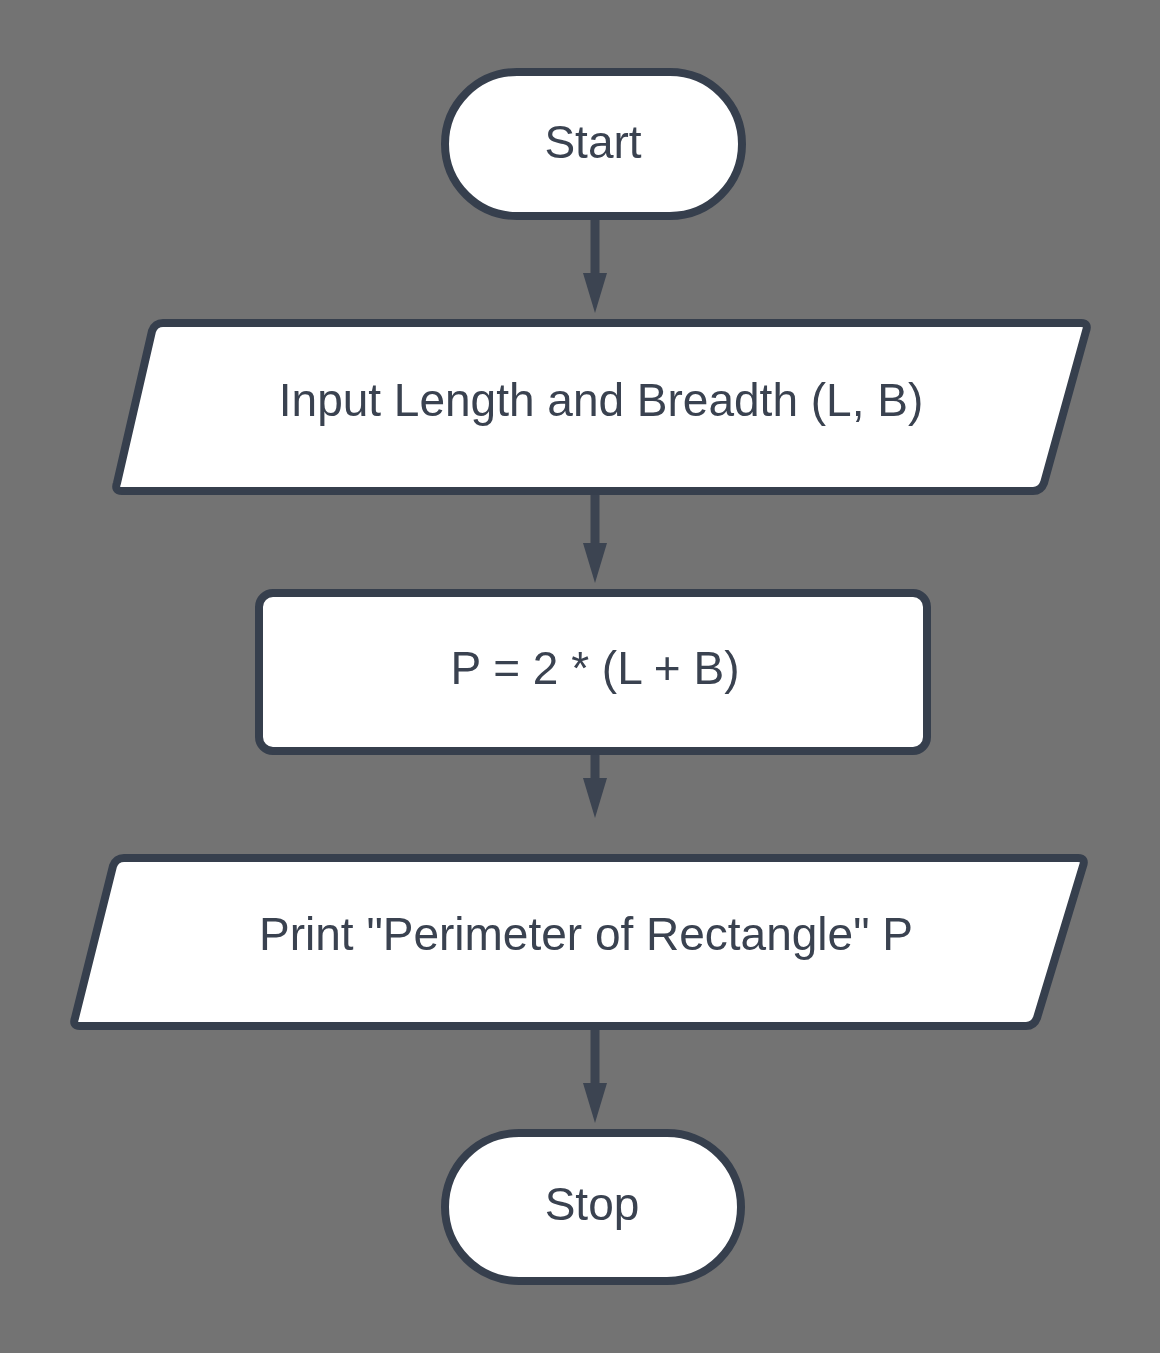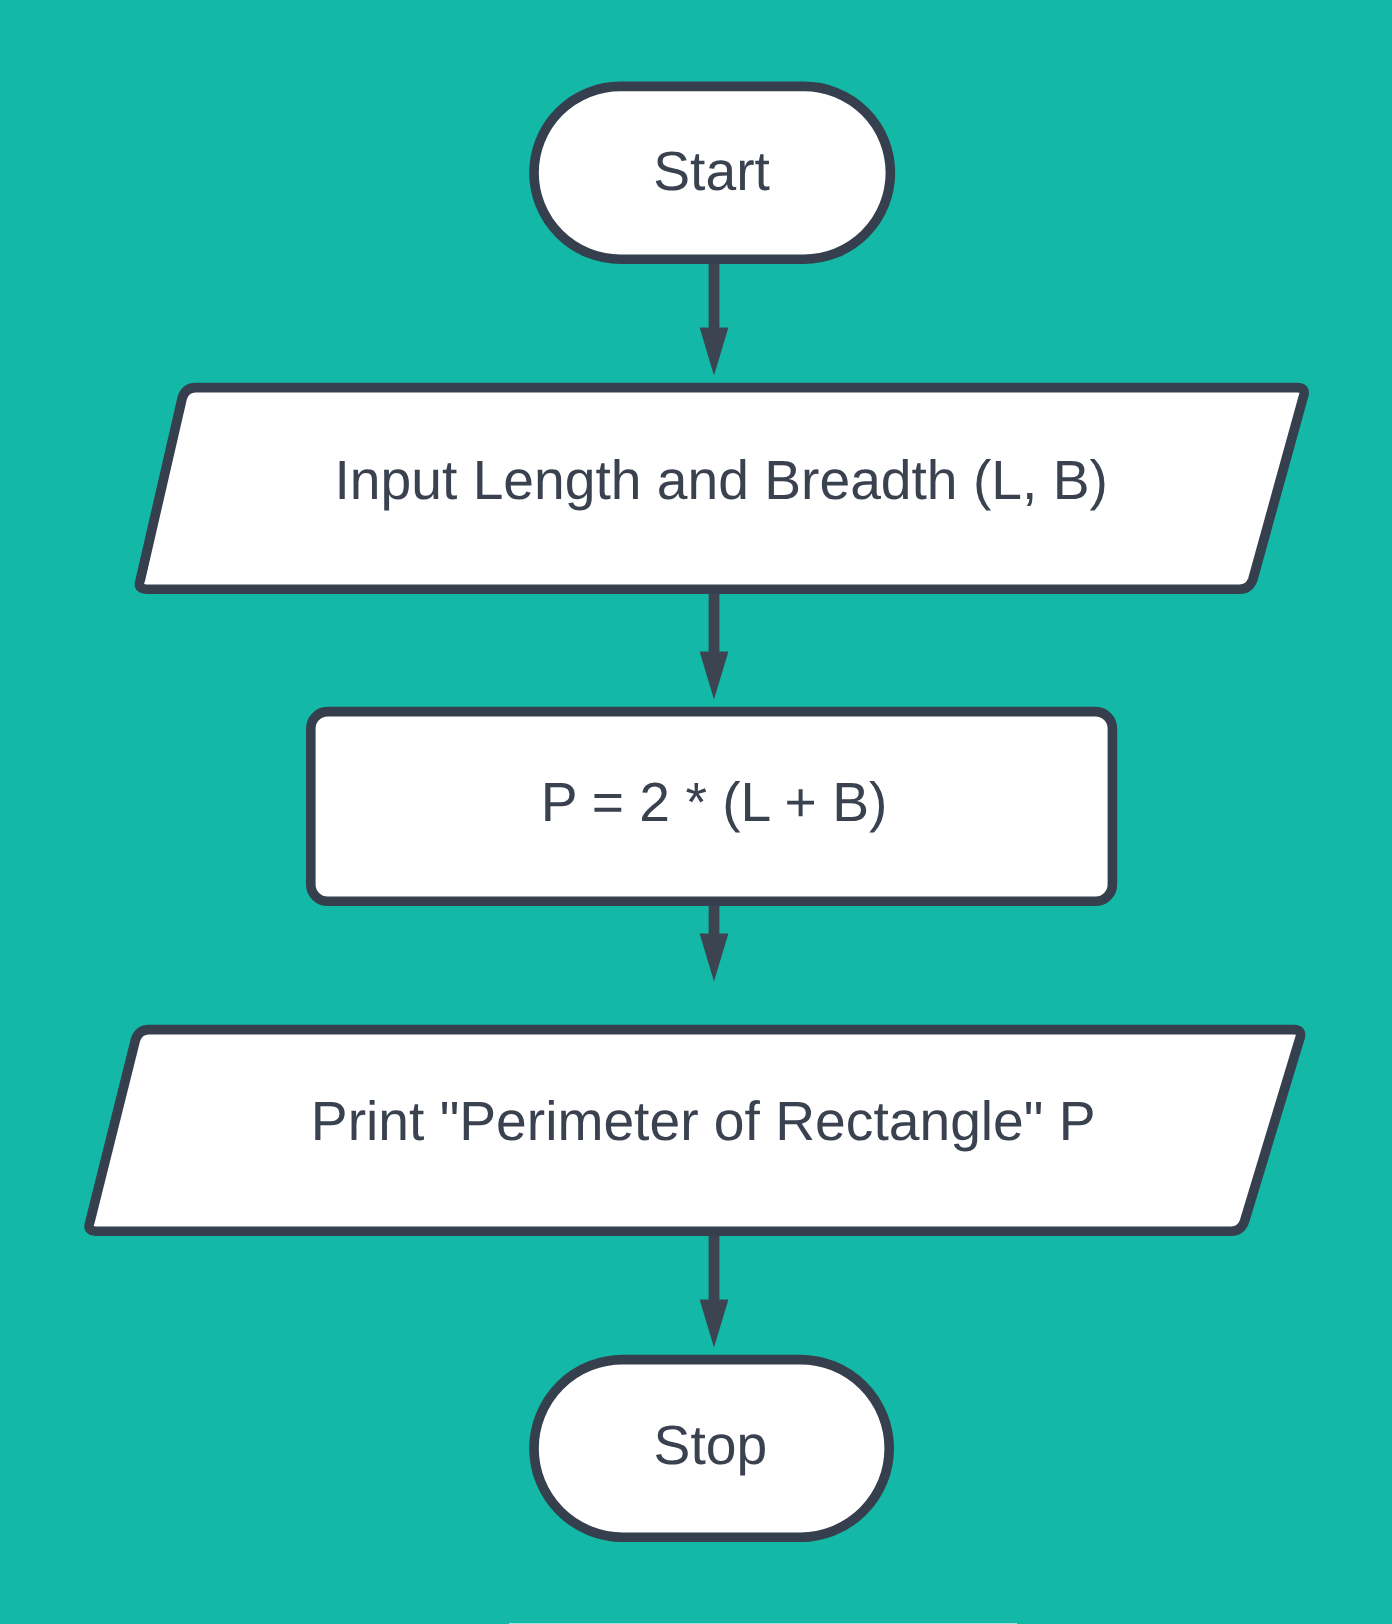--- a/index.html
+++ b/index.html
@@ -10,21 +10,21 @@
   body {
     width: 1160px;
     height: 1353px;
     font-family: "Liberation Sans", sans-serif;
     overflow: hidden;
   }
   #flowchart-root {
     position: relative;
     width: 1160px;
     height: 1353px;
-    background: #14b8a6;
+    background: #737373;
     text-align: center;
   }
   svg.flow-canvas {
     display: block;
     width: 1160px;
     height: 1353px;
   }
   .node-shape {
     fill: #ffffff;
     stroke: #363f4d;

